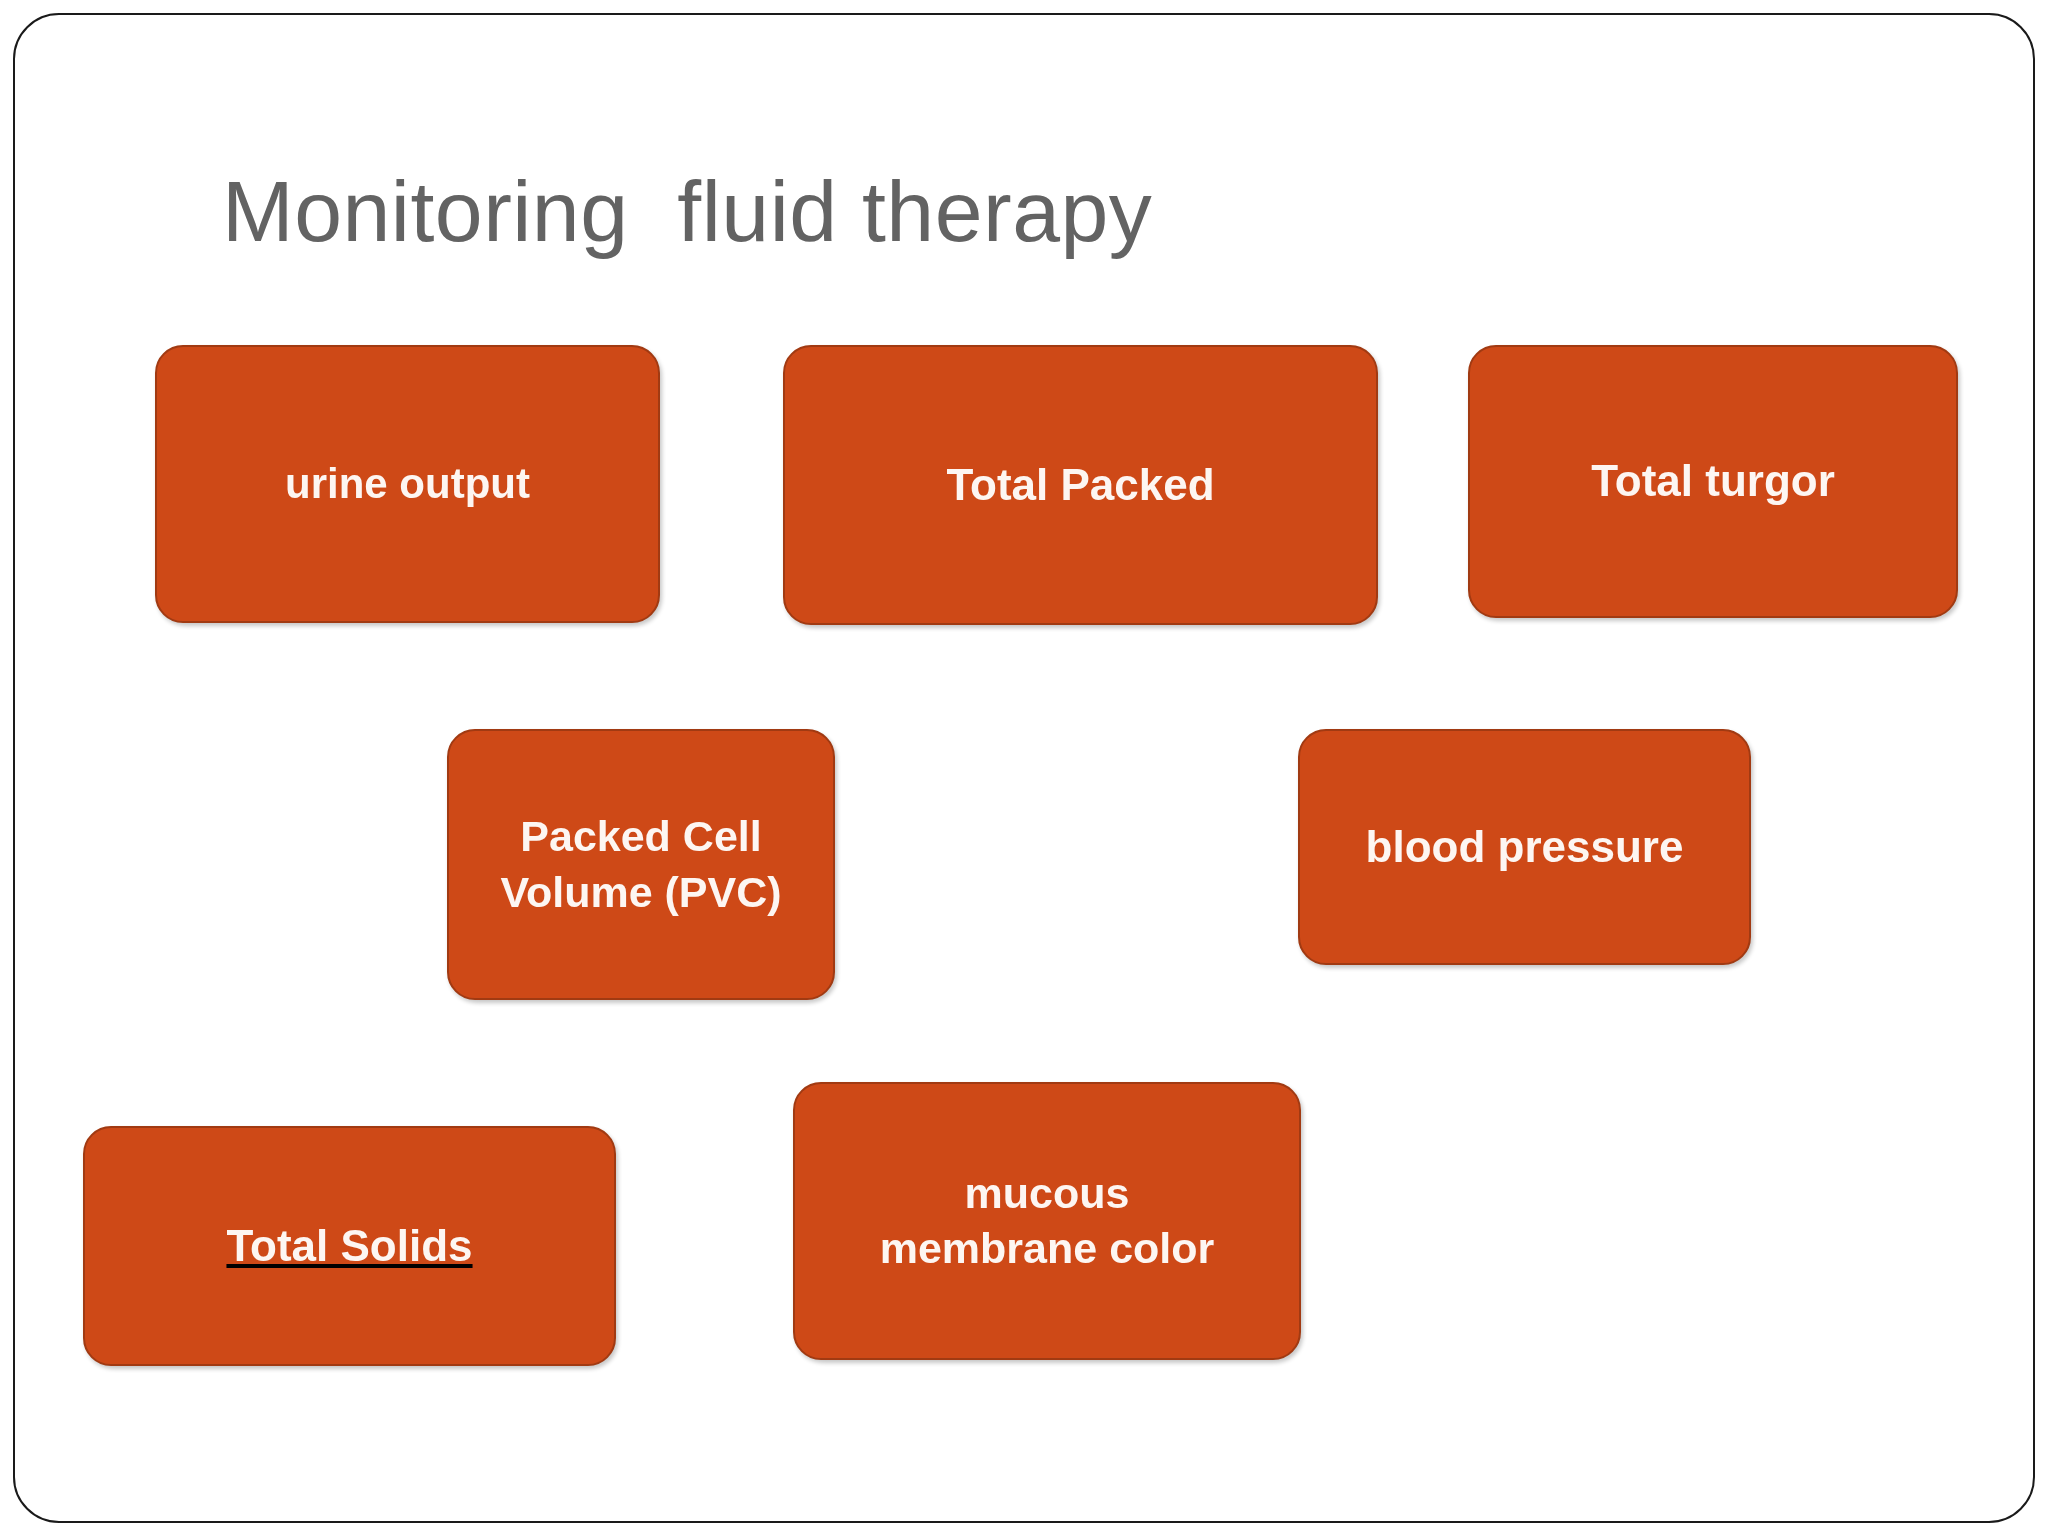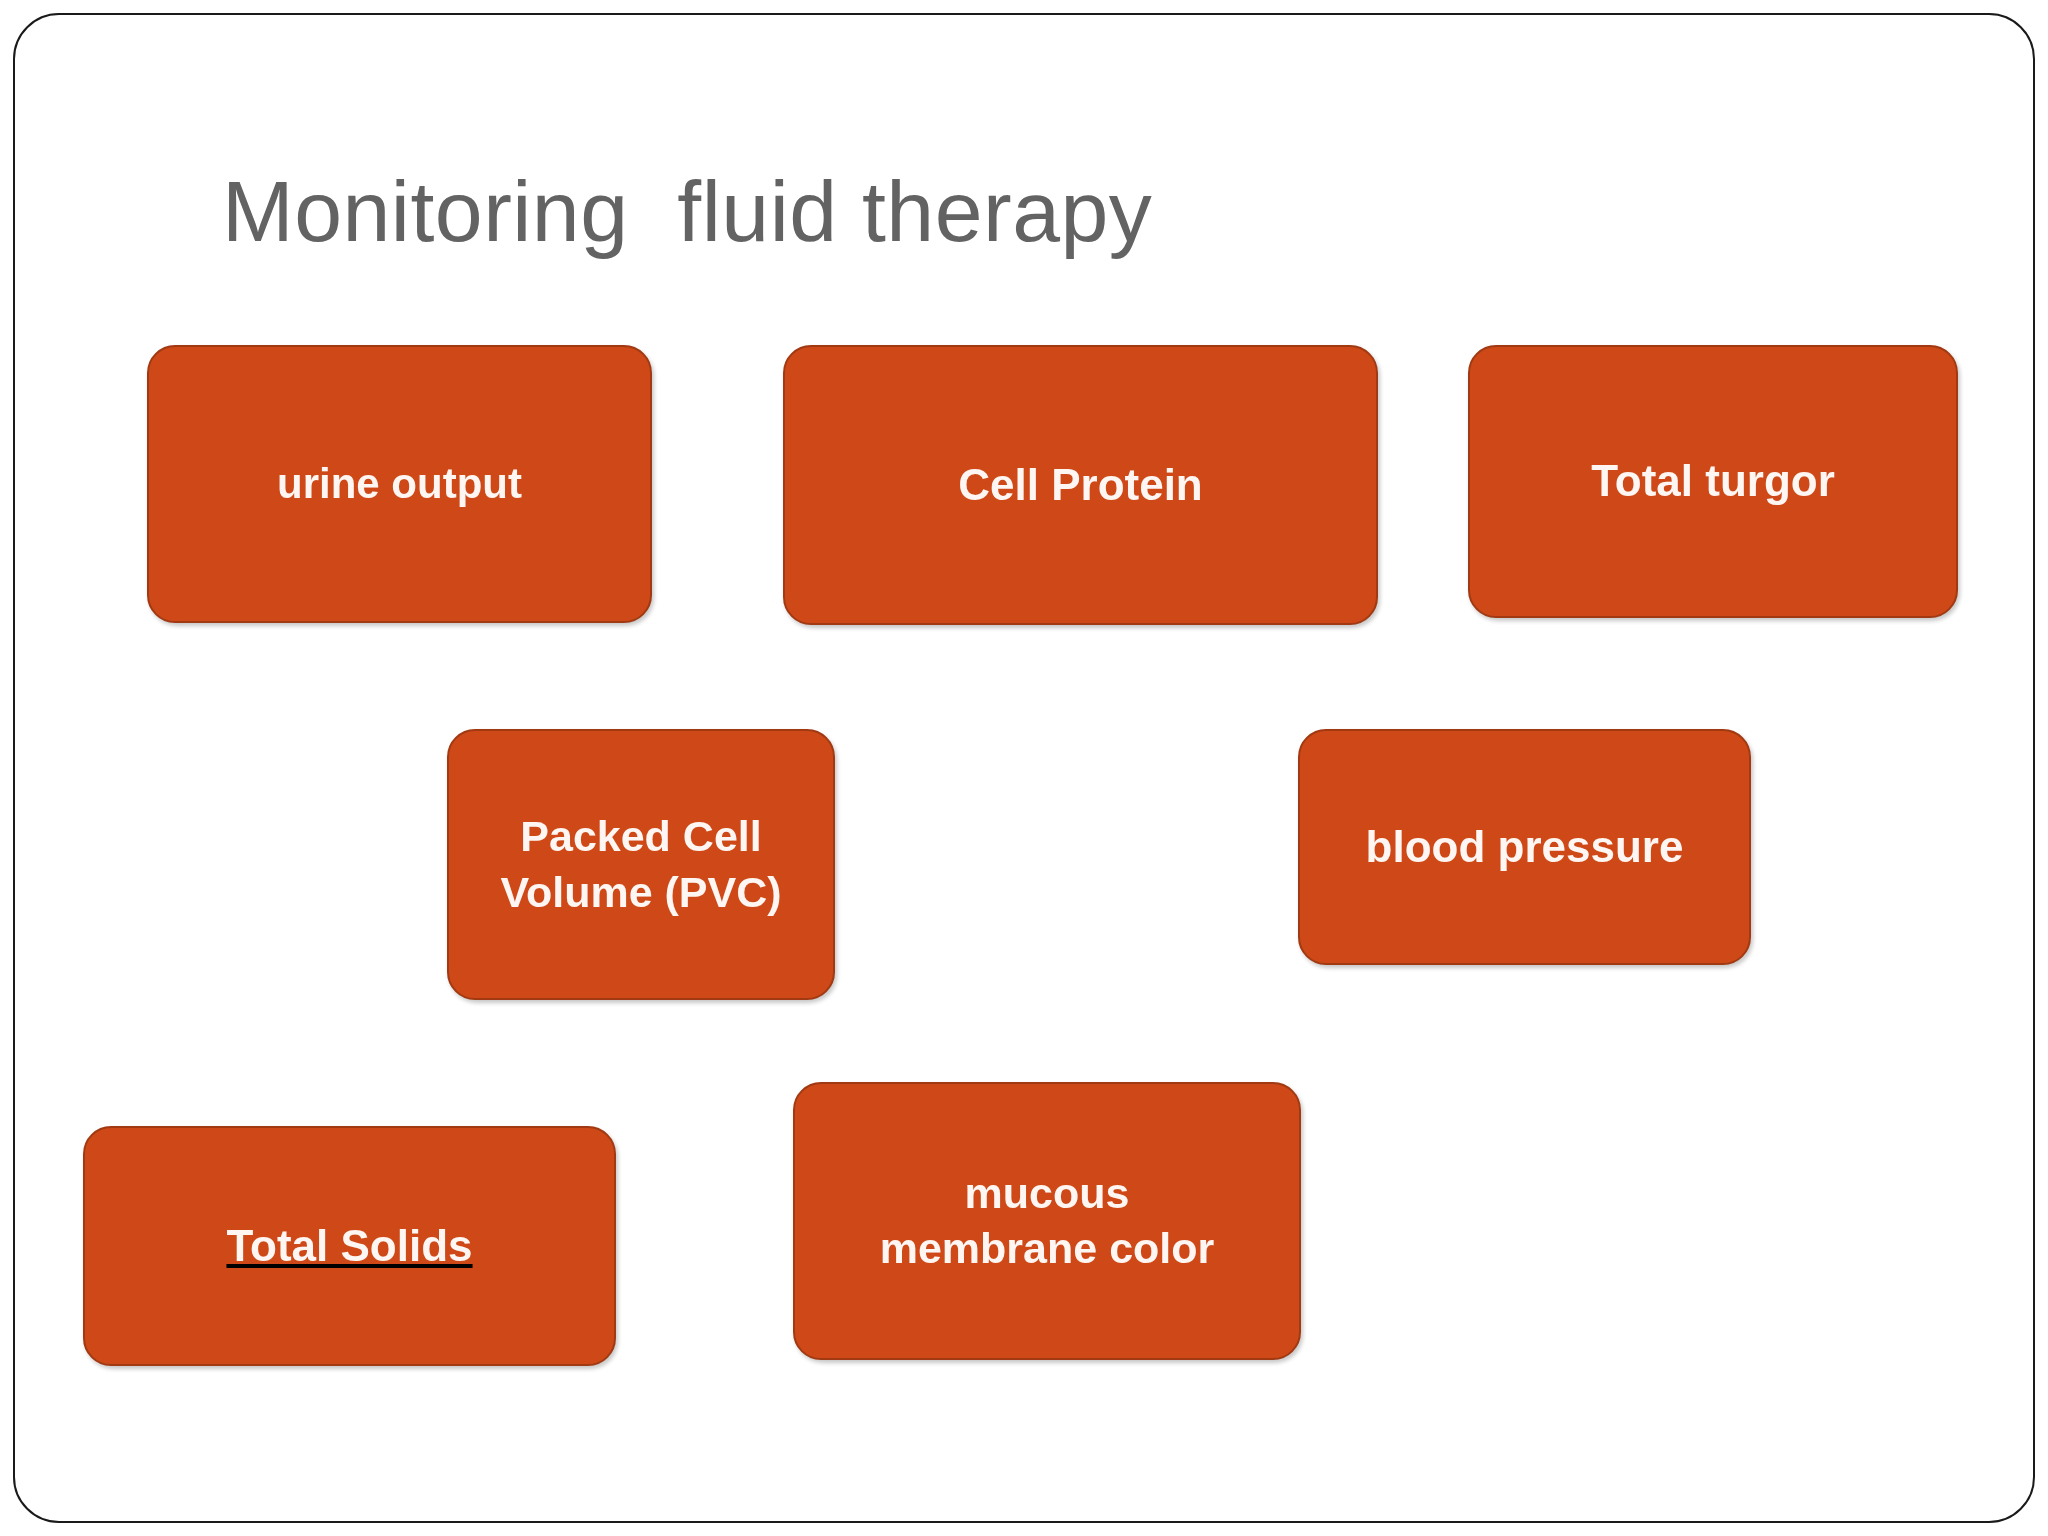--- a/index.html
+++ b/index.html
@@ -63,21 +63,21 @@
     color: #FDF6F2;
     font-weight: bold;
     font-size: 43px;
     line-height: 1.28;
     text-align: center;
     white-space: pre-line;
     padding: 0 16px;
   }
 
   
-  #node-urine-output      { left: 147px;  top: 345px;  width: 505px;  height: 278px; }
+  #node-urine-output      { left: 155px;  top: 345px;  width: 505px;  height: 278px; }
   #node-total-protein     { left: 783px;  top: 345px;  width: 595px;  height: 280px; }
   #node-skin-turgor       { left: 1468px; top: 345px;  width: 490px;  height: 273px; }
 
   
   #node-packed-cell-volume{ left: 447px;  top: 729px;  width: 388px;  height: 271px; }
   #node-blood-pressure    { left: 1298px; top: 729px;  width: 453px;  height: 236px; }
 
   
   #node-total-solids      { left: 83px;   top: 1126px; width: 533px;  height: 240px; text-decoration: underline; }
   #node-mucous-membrane   { left: 793px;  top: 1082px; width: 508px;  height: 278px; }
@@ -99,21 +99,21 @@
 
   <div id="slide-frame"></div>
 
   <div id="slide-title">Monitoring  fluid therapy</div>
 
   <div class="node" id="node-urine-output">
     <span class="node-label">urine output</span>
   </div>
 
   <div class="node" id="node-total-protein">
-    <span class="node-label">Cell Protein</span>
+    <span class="node-label">Total Packed</span>
   </div>
 
   <div class="node" id="node-skin-turgor">
     <span class="node-label">Total turgor</span>
   </div>
 
   <div class="node" id="node-packed-cell-volume">
     <span class="node-label">Packed Cell
 Volume (PVC)</span>
   </div>

